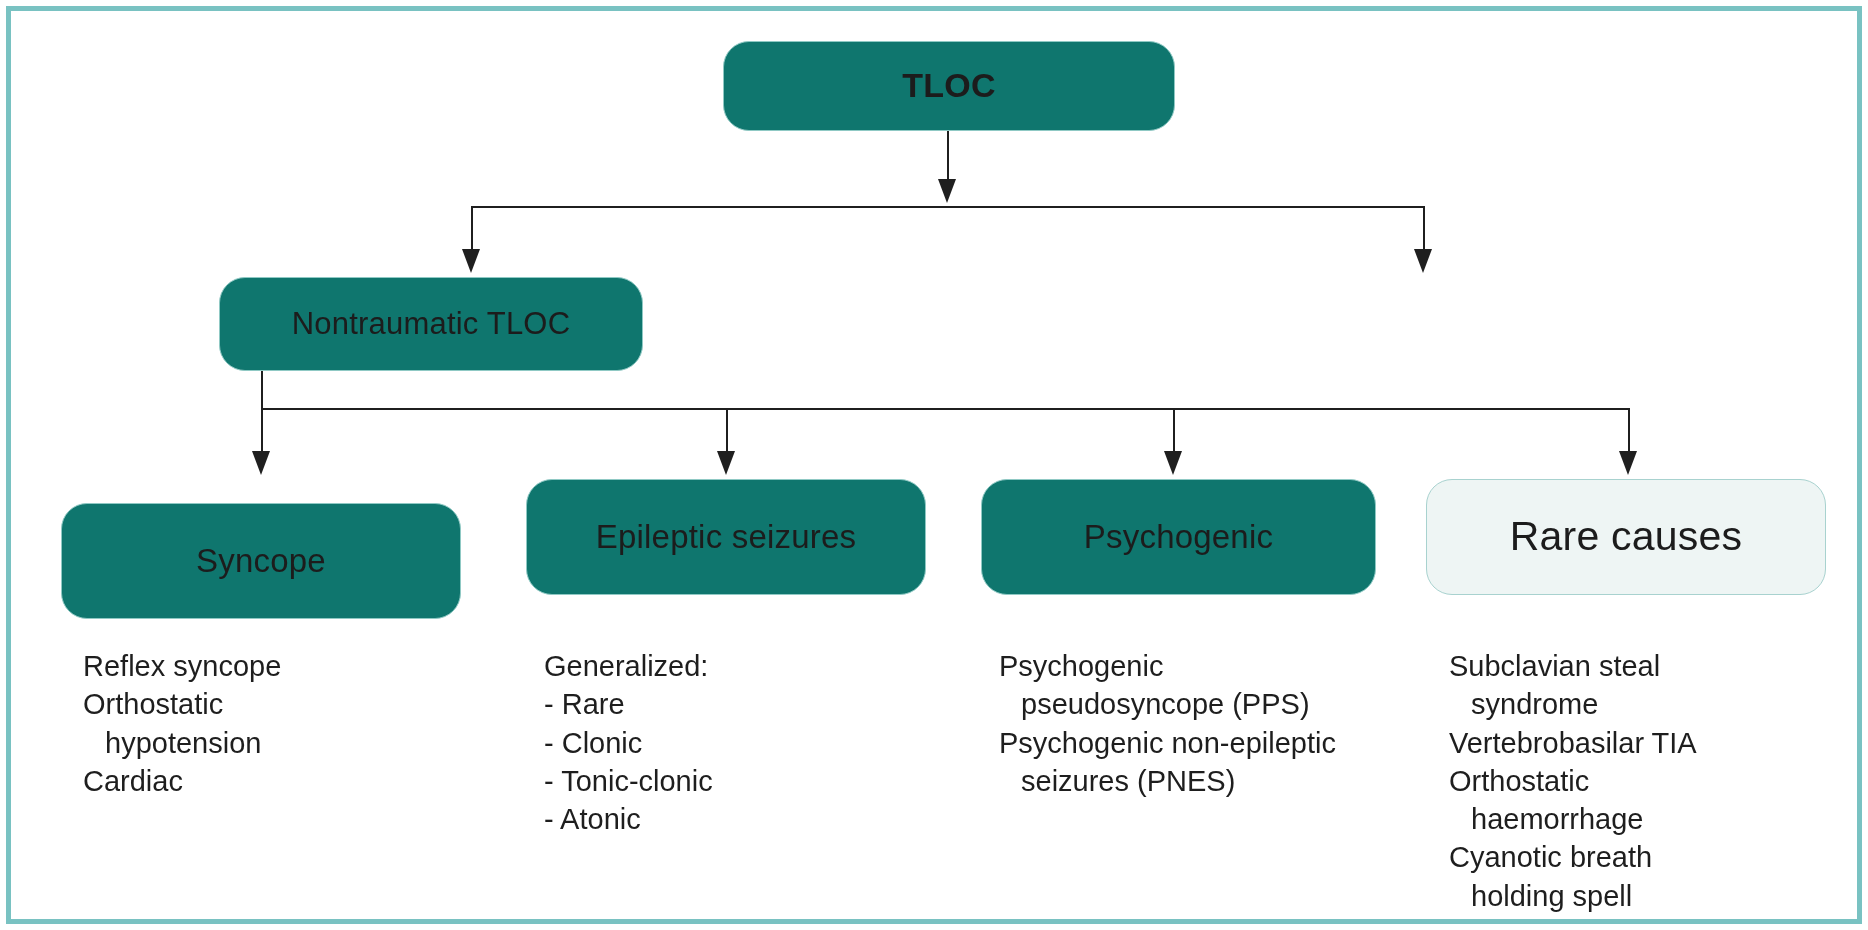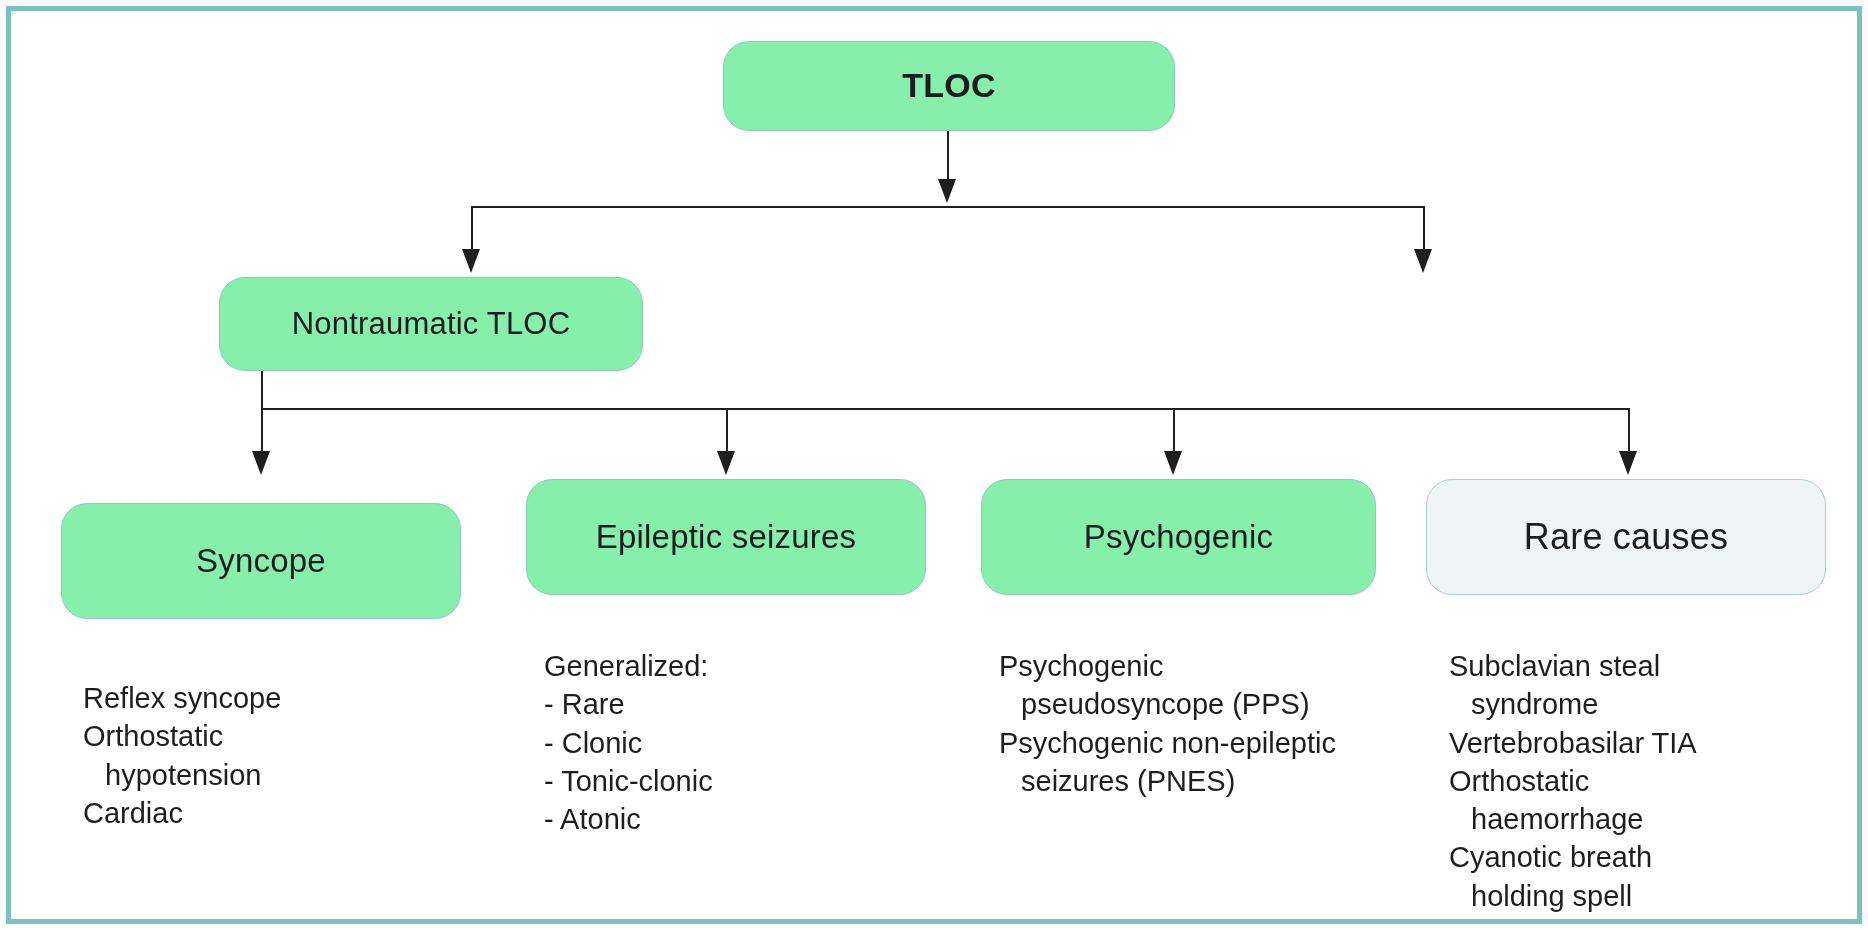--- a/index.html
+++ b/index.html
@@ -24,21 +24,21 @@
     top: 6px;
     width: 1856px;
     height: 918px;
     border: 5px solid #79c2c2;
     box-sizing: border-box;
     background: #ffffff;
   }
   .node {
     position: absolute;
     box-sizing: border-box;
-    background: #86efac;
+    background: #0f766e;
     border: 1.5px solid #8fc9c4;
     border-radius: 26px;
     display: flex;
     align-items: center;
     justify-content: center;
     color: #1c1c1c;
     text-align: center;
     letter-spacing: 0.2px;
   }
   .node.light {
@@ -68,21 +68,21 @@
   #node-epileptic {
     left: 515px; top: 468px; width: 400px; height: 116px;
     font-size: 33px;
   }
   #node-psychogenic {
     left: 970px; top: 468px; width: 395px; height: 116px;
     font-size: 33px;
   }
   #node-rare {
     left: 1415px; top: 468px; width: 400px; height: 116px;
-    font-size: 36px;
+    font-size: 41px;
   }
   
   .vline {
     position: absolute;
     width: 0;
     border-left: 2.5px solid #1f1f1f;
   }
   .hline {
     position: absolute;
     height: 0;
@@ -102,21 +102,21 @@
     font-size: 29px;
     line-height: 1.32;
     white-space: nowrap;
   }
   .detail-list .line {
     display: block;
   }
   .detail-list .line.indent {
     padding-left: 22px;
   }
-  #list-syncope   { left: 72px;  top: 636px; margin-top: 32px; }
+  #list-syncope   { left: 72px;  top: 636px; }
   #list-epileptic { left: 533px; top: 636px; }
   #list-psych     { left: 988px; top: 636px; }
   #list-rare      { left: 1438px; top: 636px; }
 </style>
 </head>
 <body>
 
 <div id="canvas">
   <div id="frame">
 

